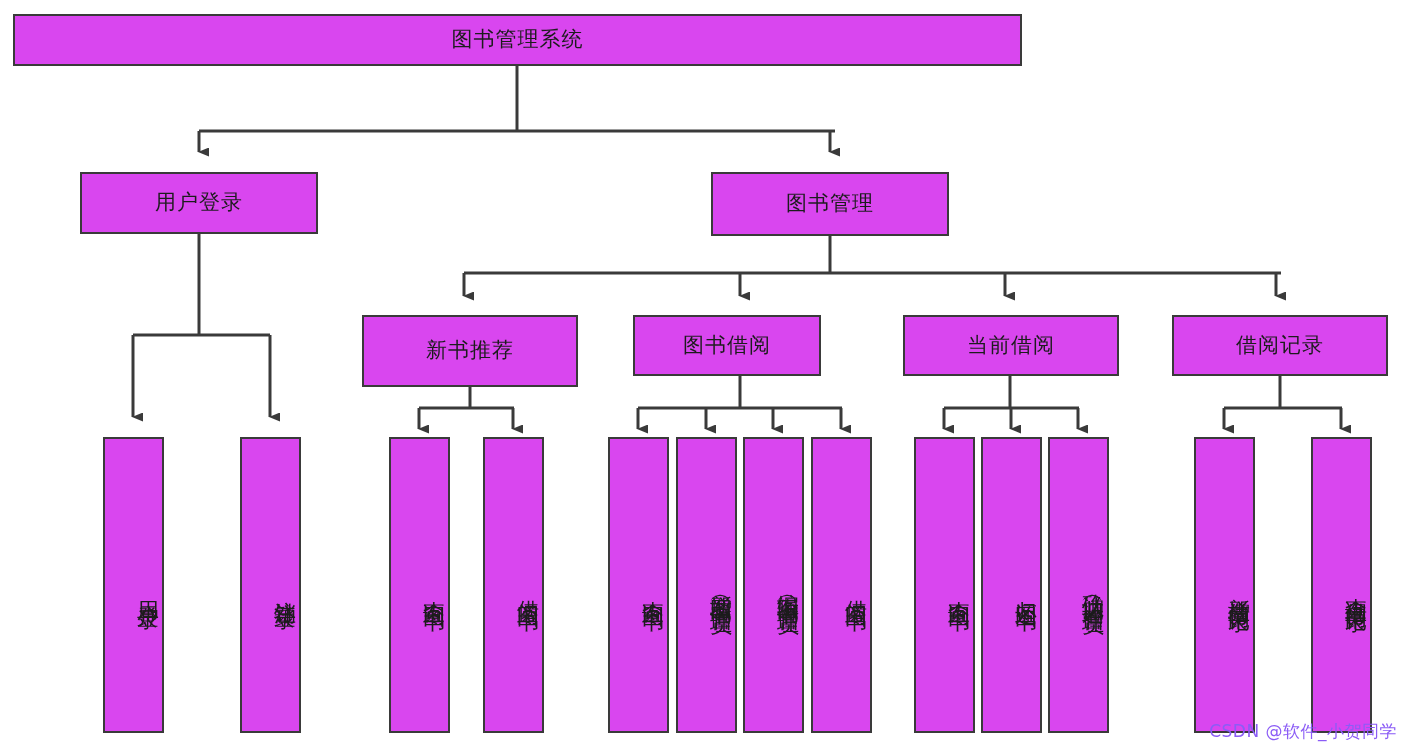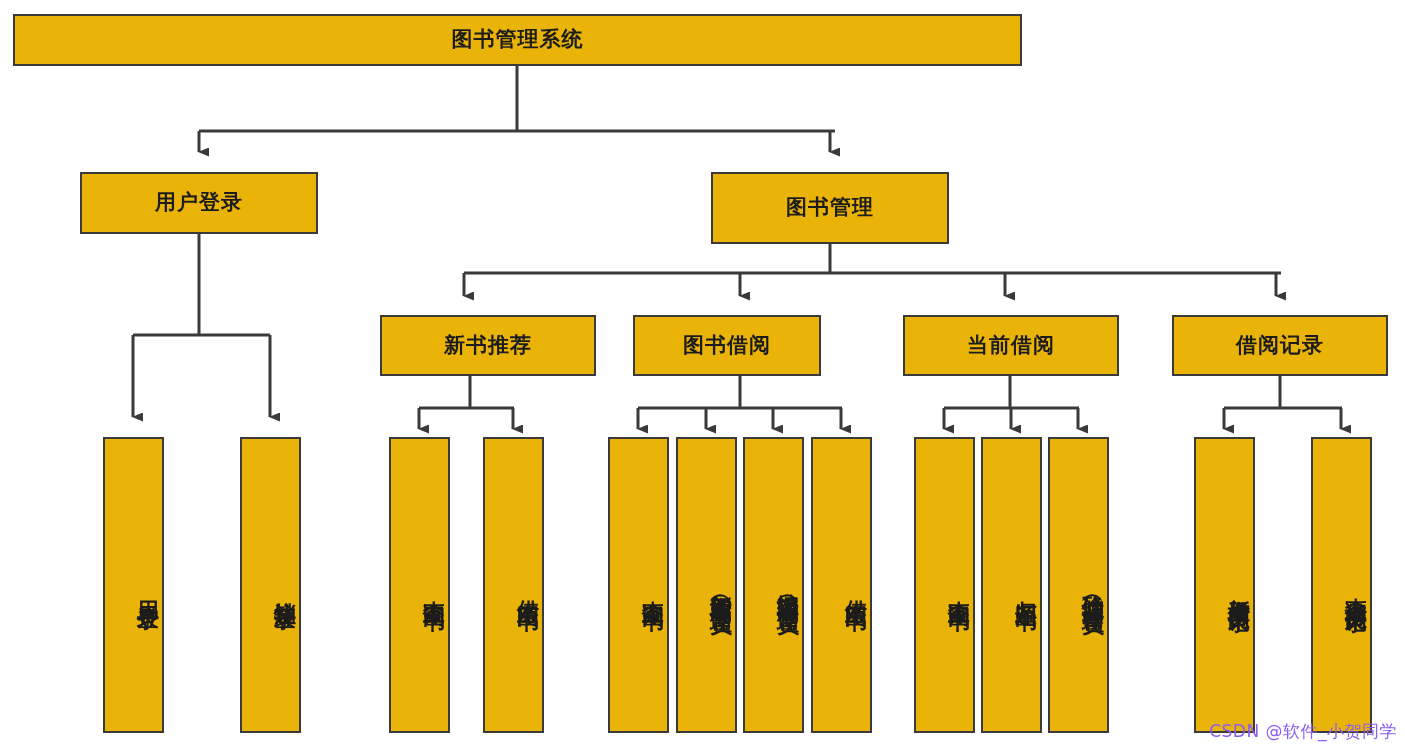--- a/index.html
+++ b/index.html
@@ -22,28 +22,27 @@
     position: absolute;
     left: 0;
     top: 0;
     width: 1405px;
     height: 747px;
     pointer-events: none;
   }
   .node {
     position: absolute;
     box-sizing: border-box;
-    background: #eab308;
+    background: #d946ef;
     border: 2px solid #3a3a3a;
     display: flex;
     align-items: center;
     justify-content: center;
     color: #1c1c1c;
     z-index: 2;
-    font-weight: bold;
   }
   .node-h {
     font-size: 21px;
     letter-spacing: 1px;
     line-height: 1.1;
     white-space: nowrap;
   }
   .node-v {
     writing-mode: vertical-rl;
     text-orientation: upright;
@@ -127,25 +126,25 @@
     </g>
   </svg>
 
   <div class="node node-h" style="left:13px; top:14px; width:1009px; height:52px;">
     <span>图书管理系统</span>
   </div>
 
   <div class="node node-h" style="left:80px; top:172px; width:238px; height:62px;">
     <span>用户登录</span>
   </div>
-  <div class="node node-h" style="left:711px; top:172px; width:238px; height:72px;">
+  <div class="node node-h" style="left:711px; top:172px; width:238px; height:64px;">
     <span>图书管理</span>
   </div>
 
-  <div class="node node-h" style="left:362px; top:315px; width:216px; height:61px;margin-left:18px;">
+  <div class="node node-h" style="left:362px; top:315px; width:216px; height:72px;">
     <span>新书推荐</span>
   </div>
   <div class="node node-h" style="left:633px; top:315px; width:188px; height:61px;">
     <span>图书借阅</span>
   </div>
   <div class="node node-h" style="left:1172px; top:315px; width:216px; height:61px;">
     <span>借阅记录</span>
   </div>
   <div class="node node-h" style="left:903px; top:315px; width:216px; height:61px;">
     <span>当前借阅</span>

